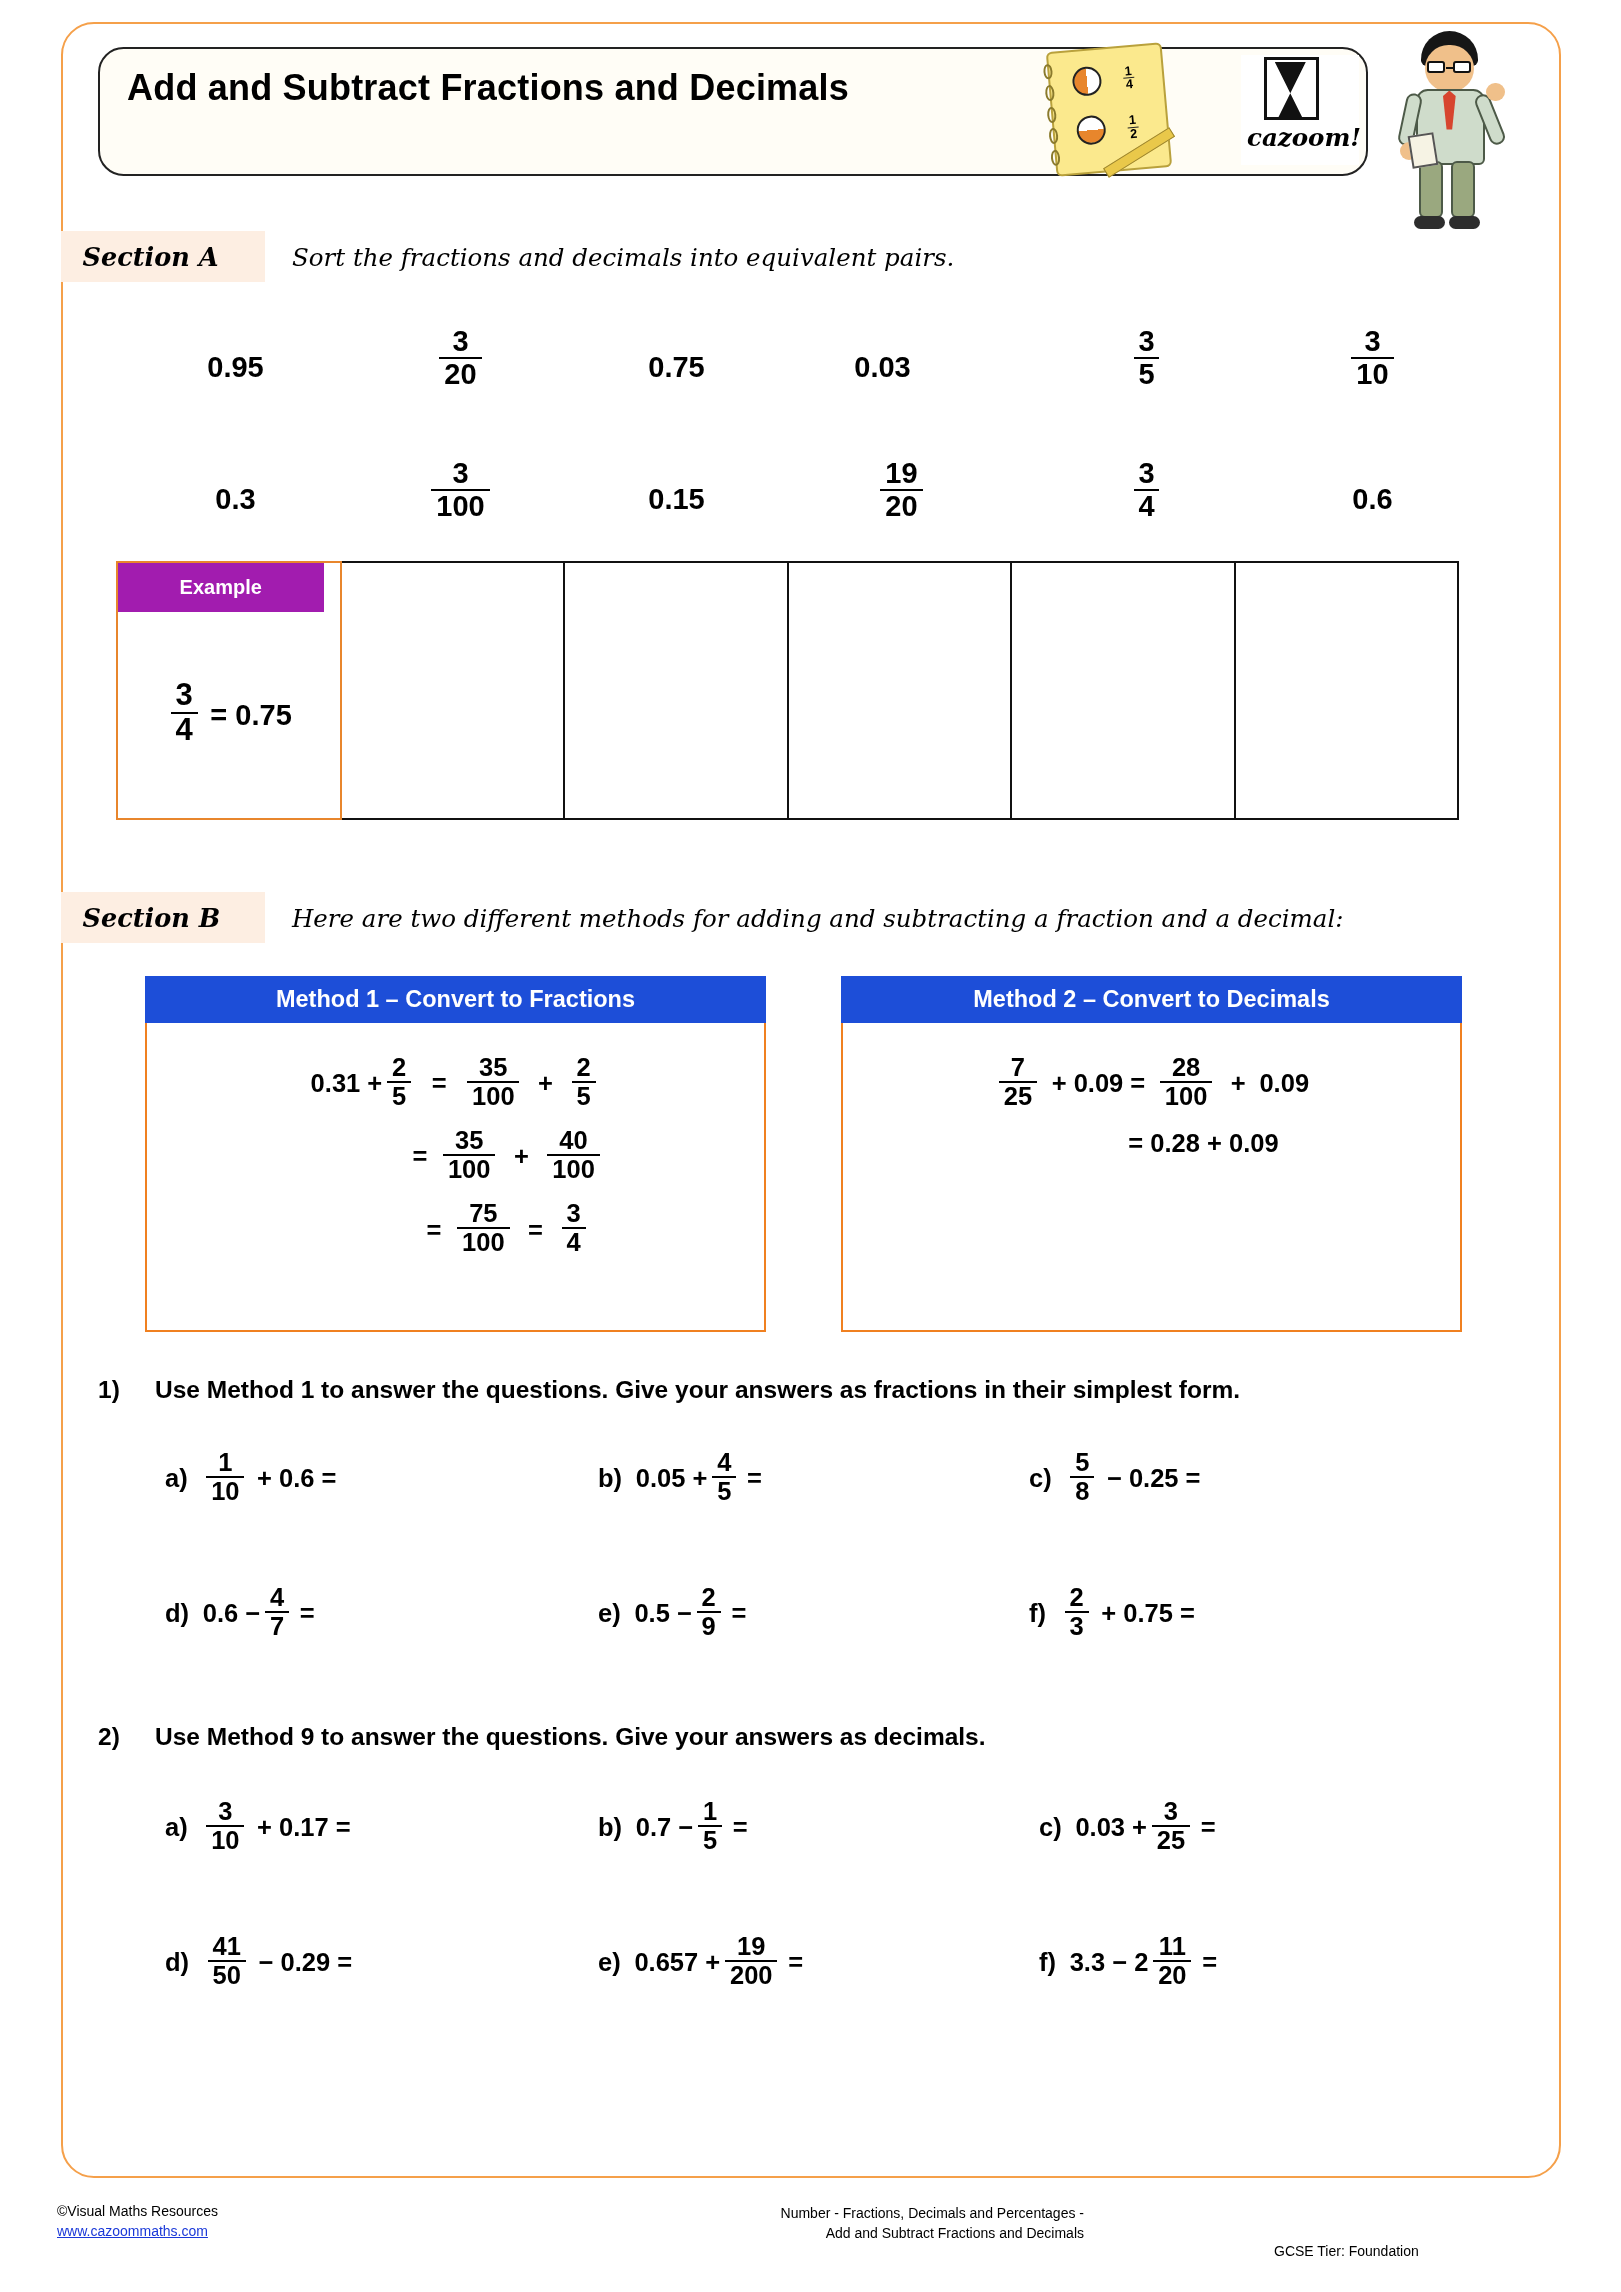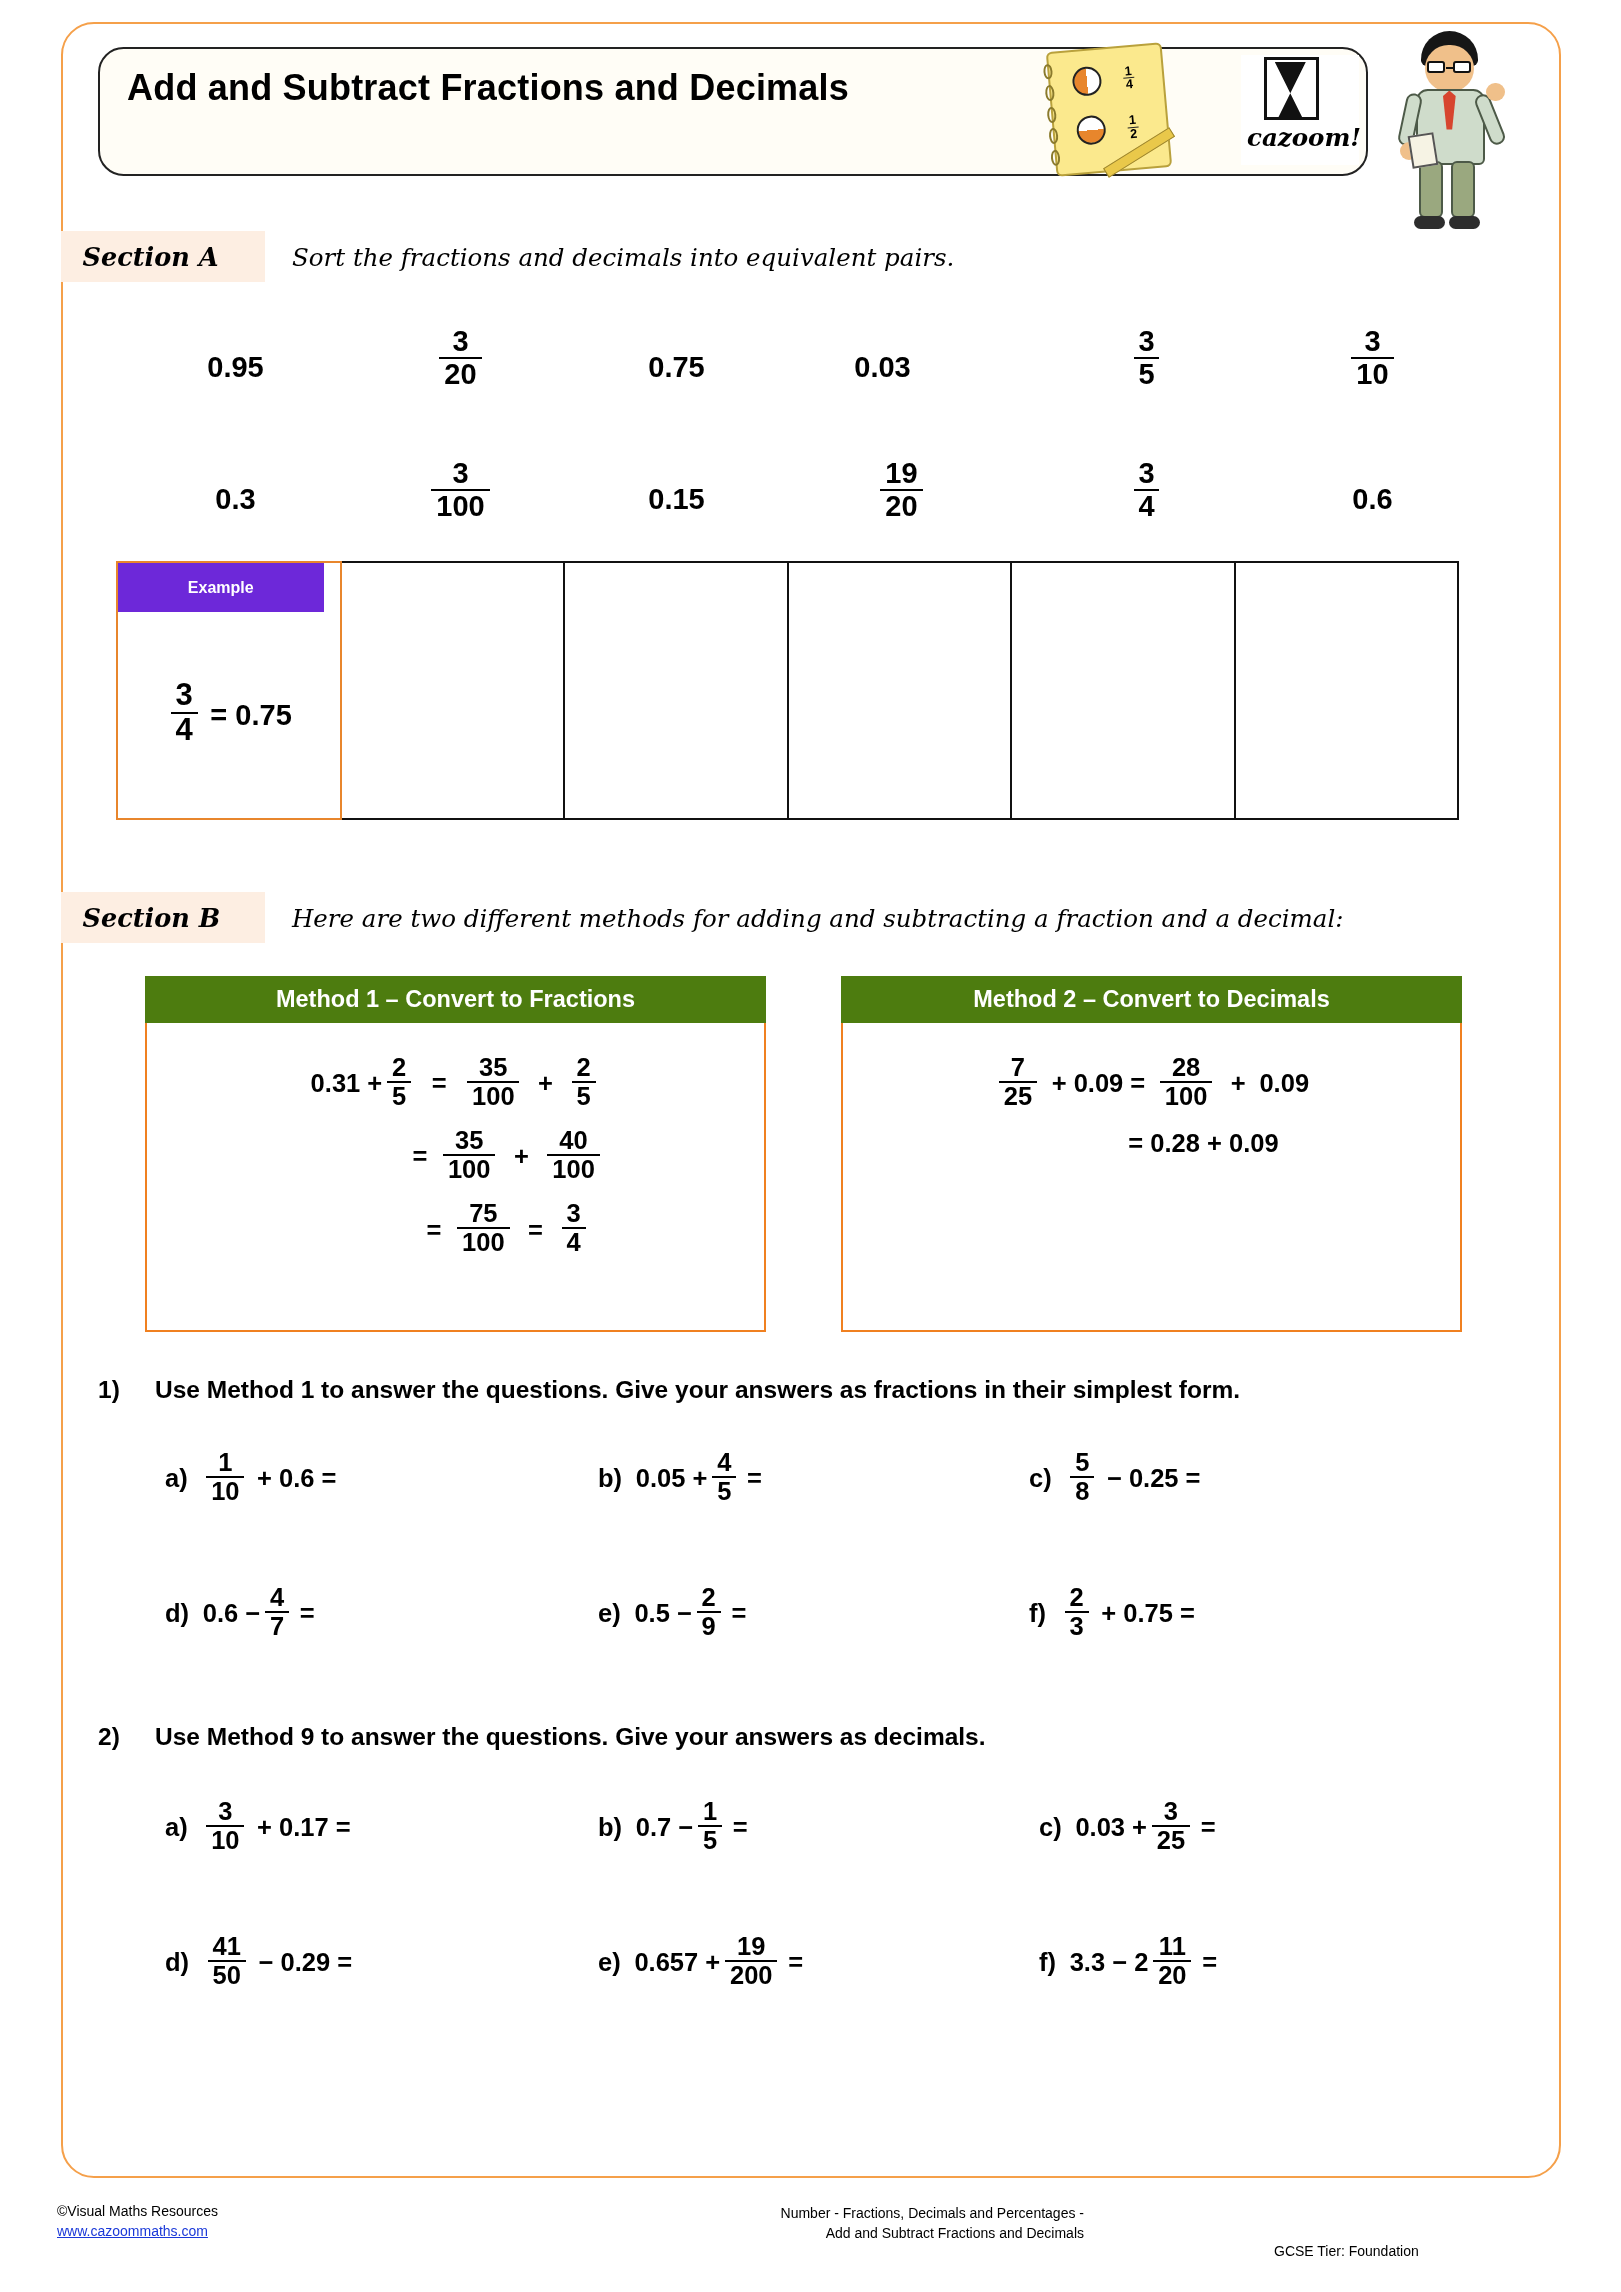--- a/index.html
+++ b/index.html
@@ -193,39 +193,39 @@
   }
   .ans-cell:first-child { margin-left: 0; }
   .ex-cell {
     border: 2.9px solid #e8862c !important;
     z-index: 3;
   }
   .ex-head {
     position: absolute;
     left: 0; top: 0; right: 16px;
     height: 49px;
-    background: #6d28d9;
+    background: #a21caf;
     color: #fff;
-    font-size: 16px;
+    font-size: 20px;
     font-weight: bold;
     display: flex; align-items: center; justify-content: center;
   }
   .ex-body {
     position: absolute;
     left: 0; right: 0; top: 49px; bottom: 0;
     display: flex; align-items: center; justify-content: center;
     font-size: 29px;
     font-weight: bold;
   }
 
   
   .method-box { position: absolute; width: 621px; }
   .method-head {
     height: 47px;
-    background: #4d7c0f;
+    background: #1d4ed8;
     color: #fff;
     font-size: 23.5px;
     font-weight: bold;
     display: flex; align-items: center; justify-content: center;
   }
   .method-body {
     border: 2.9px solid #f08020;
     border-top: none;
     height: 309px;
     padding: 33px 0 0 0;

